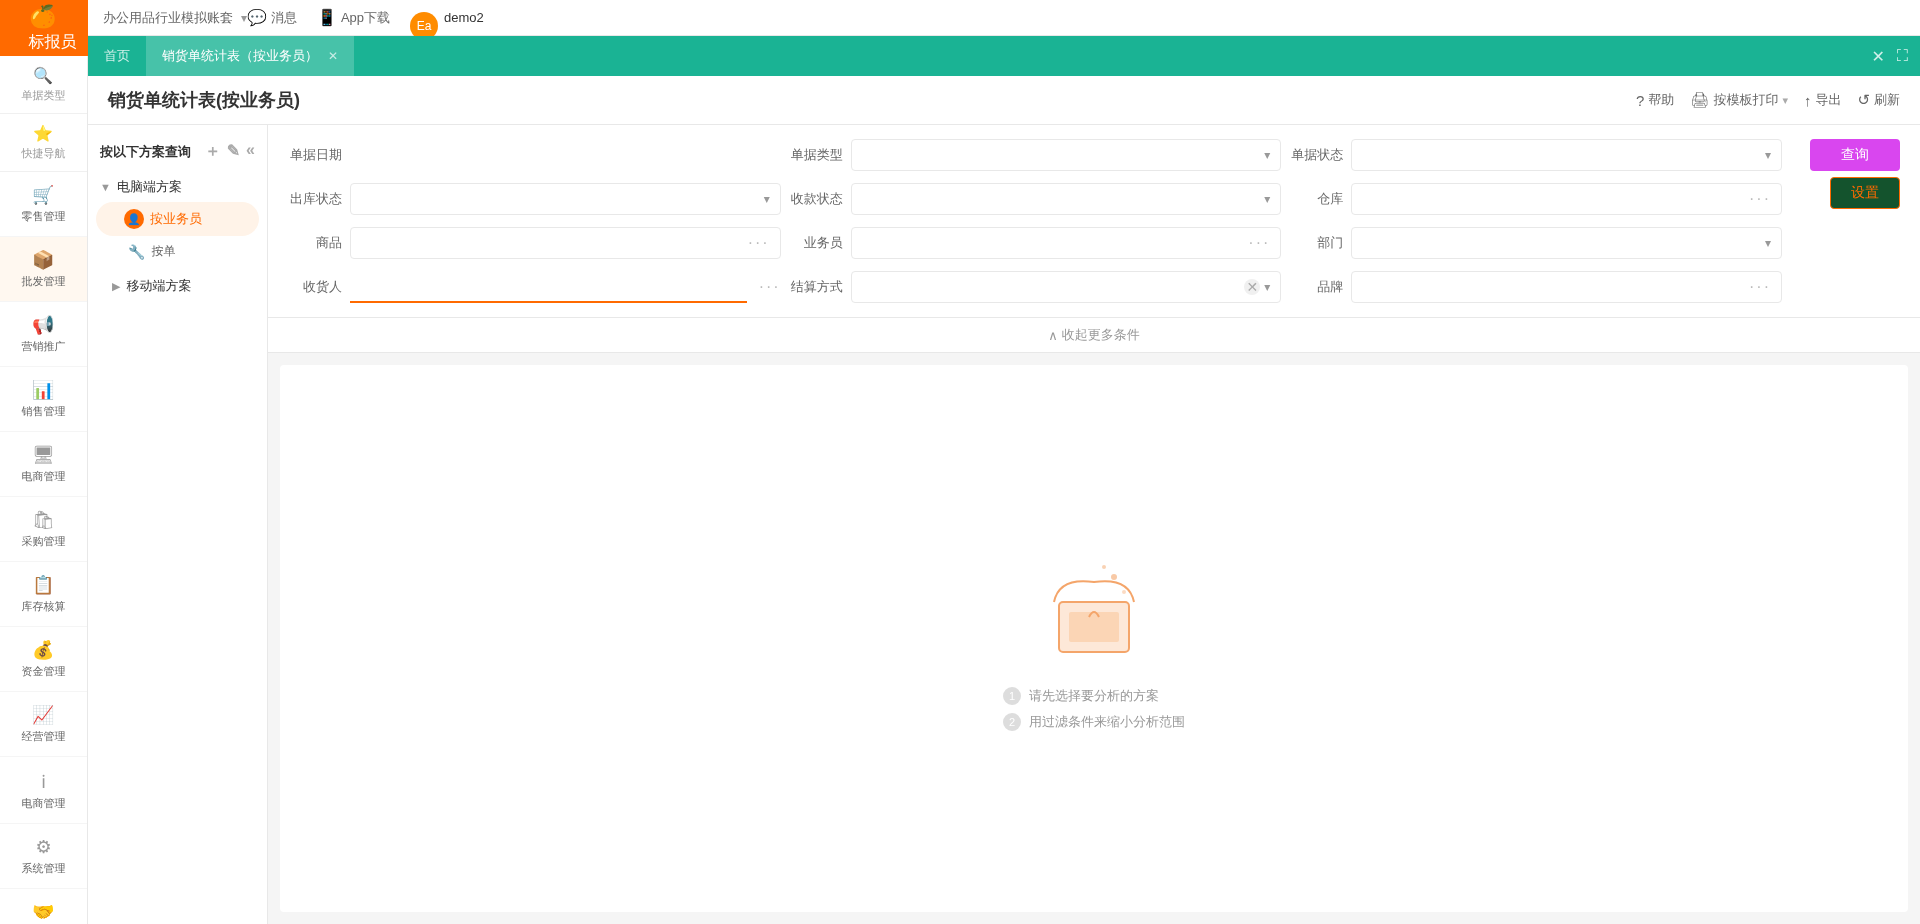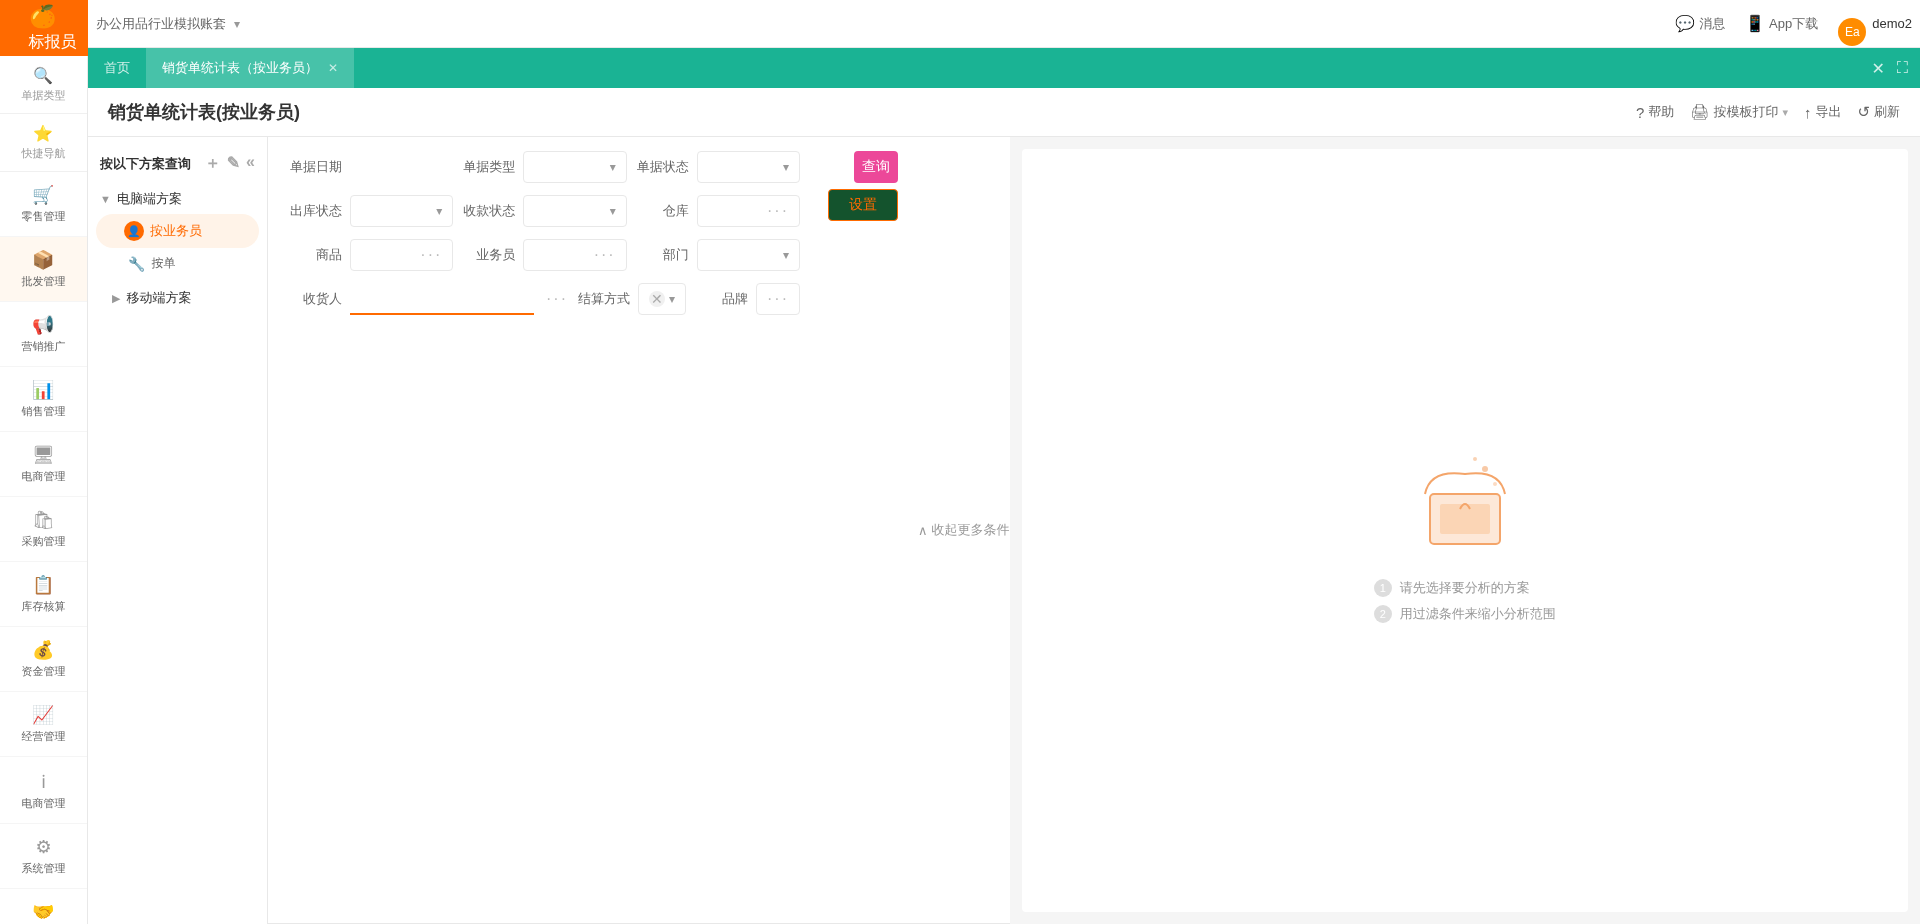--- a/index.html
+++ b/index.html
@@ -19,21 +19,21 @@
     .sidebar-nav { width: 100%; flex: 1; overflow-y: auto; }
     .sidebar-nav-item { width: 100%; padding: 12px 0; display: flex; flex-direction: column; align-items: center; cursor: pointer; border-bottom: 1px solid #f5f5f5; }
     .sidebar-nav-item.active { background: #fff8f0; }
     .sidebar-nav-item-icon { font-size: 18px; color: #999; }
     .sidebar-nav-item-label { font-size: 11px; color: #666; margin-top: 3px; }
 
     
     .main { flex: 1; display: flex; flex-direction: column; overflow: hidden; }
 
     
-    .top-header { height: 48px; background: #fff; border-bottom: 1px solid #e8e8e8; display: flex; align-items: center; padding: 0 8px; justify-content: space-between; }
+    .top-header { height: 36px; background: #fff; border-bottom: 1px solid #e8e8e8; display: flex; align-items: center; padding: 0 15px; }
     .top-header-left { display: flex; align-items: center; gap: 8px; }
     .top-header-breadcrumb { font-size: 13px; color: #666; }
     .top-header-dropdown { font-size: 12px; color: #999; cursor: pointer; }
     .top-header-right { display: flex; align-items: center; gap: 20px; }
     .top-header-btn { display: flex; align-items: center; gap: 4px; font-size: 13px; color: #666; cursor: pointer; }
     .top-header-btn-icon { font-size: 16px; }
     .top-header-avatar { width: 28px; height: 28px; border-radius: 50%; background: #ff8c00; display: flex; align-items: center; justify-content: center; color: #fff; font-size: 12px; overflow: hidden; margin-top: 16px; }
     .top-header-username { font-size: 13px; color: #333; cursor: pointer; }
 
     
@@ -64,39 +64,39 @@
     .left-panel-header-action { font-size: 16px; color: #aaa; cursor: pointer; }
     .left-panel-section { margin-top: 4px; }
     .left-panel-section-header { display: flex; align-items: center; gap: 6px; padding: 6px 12px; font-size: 13px; color: #333; cursor: pointer; }
     .left-panel-section-arrow { font-size: 11px; color: #999; }
     .left-panel-item { display: flex; align-items: center; gap: 6px; padding: 7px 16px 7px 28px; font-size: 13px; color: #666; cursor: pointer; border-radius: 20px; margin: 0 8px; }
     .left-panel-item.active { background: #fff3e8; color: #ff6a00; }
     .left-panel-item-sub { display: flex; align-items: center; gap: 6px; padding: 7px 16px 7px 40px; font-size: 12px; color: #666; cursor: pointer; }
     .left-panel-subsection-header { display: flex; align-items: center; gap: 6px; padding: 6px 12px 6px 24px; font-size: 13px; color: #333; cursor: pointer; }
 
     
-    .right-panel { flex: 1; display: flex; flex-direction: row; overflow: hidden; }
+    .right-panel { flex: 1; display: flex; flex-direction: column; overflow: hidden; }
 
     
     .filter-area { background: #fff; padding: 14px 20px; border-bottom: 1px solid #e8e8e8; }
     .filter-date-btn { padding: 2px 8px; font-size: 12px; color: #666; cursor: pointer; border-radius: 2px; }
     .filter-date-btn.active { background: #ff6a00; color: #fff; border-radius: 12px; padding: 2px 10px; }
     .filter-date-range { font-size: 12px; color: #999; margin-left: 8px; }
     .filter-select { flex: 1; height: 32px; border: 1px solid #e8e8e8; border-radius: 4px; padding: 0 10px; font-size: 13px; color: #333; display: flex; align-items: center; justify-content: space-between; cursor: pointer; background: #fff; }
     .filter-select-placeholder { color: #ccc; font-size: 13px; }
     .filter-select-arrow { color: #999; font-size: 12px; }
     .filter-select-x { color: #aaa; font-size: 14px; cursor: pointer; background: #f0f0f0; border-radius: 50%; width: 16px; height: 16px; display: flex; align-items: center; justify-content: center; }
     .filter-input { flex: 1; height: 32px; border: none; border-bottom: 2px solid #ff6a00; outline: none; font-size: 13px; padding: 0 4px; }
 
     
     .collapse-bar { background: #fff; padding: 8px 0; display: flex; justify-content: center; align-items: center; border-bottom: 1px solid #e8e8e8; cursor: pointer; }
     .collapse-bar-text { font-size: 13px; color: #999; display: flex; align-items: center; gap: 4px; }
 
     
-    .query-btn { background: #ec4899; color: #fff; border: none; border-radius: 4px; padding: 6px 8px; font-size: 14px; cursor: pointer; height: 32px; display: flex; align-items: center; }
+    .query-btn { background: #d946ef; color: #fff; border: none; border-radius: 4px; padding: 6px 31px; font-size: 14px; cursor: pointer; height: 32px; display: flex; align-items: center; }
     .setting-btn { background: #14532d; color: #ff6a00; border: 1px solid #ff6a00; border-radius: 4px; padding: 6px 20px; font-size: 14px; cursor: pointer; height: 32px; display: flex; align-items: center; margin-top: 6px; }
 
     
     .empty-state { flex: 1; display: flex; flex-direction: column; align-items: center; justify-content: center; background: #fff; margin: 12px; border-radius: 4px; }
     .empty-state-img { width: 120px; height: 120px; position: relative; margin-bottom: 20px; }
     .empty-state-tips { display: flex; flex-direction: column; gap: 8px; }
     .empty-state-tip { display: flex; align-items: center; gap: 8px; font-size: 13px; color: #999; }
     .empty-state-tip-num { width: 18px; height: 18px; background: #ddd; border-radius: 50%; display: flex; align-items: center; justify-content: center; font-size: 11px; color: #fff; flex-shrink: 0; }
 
     

